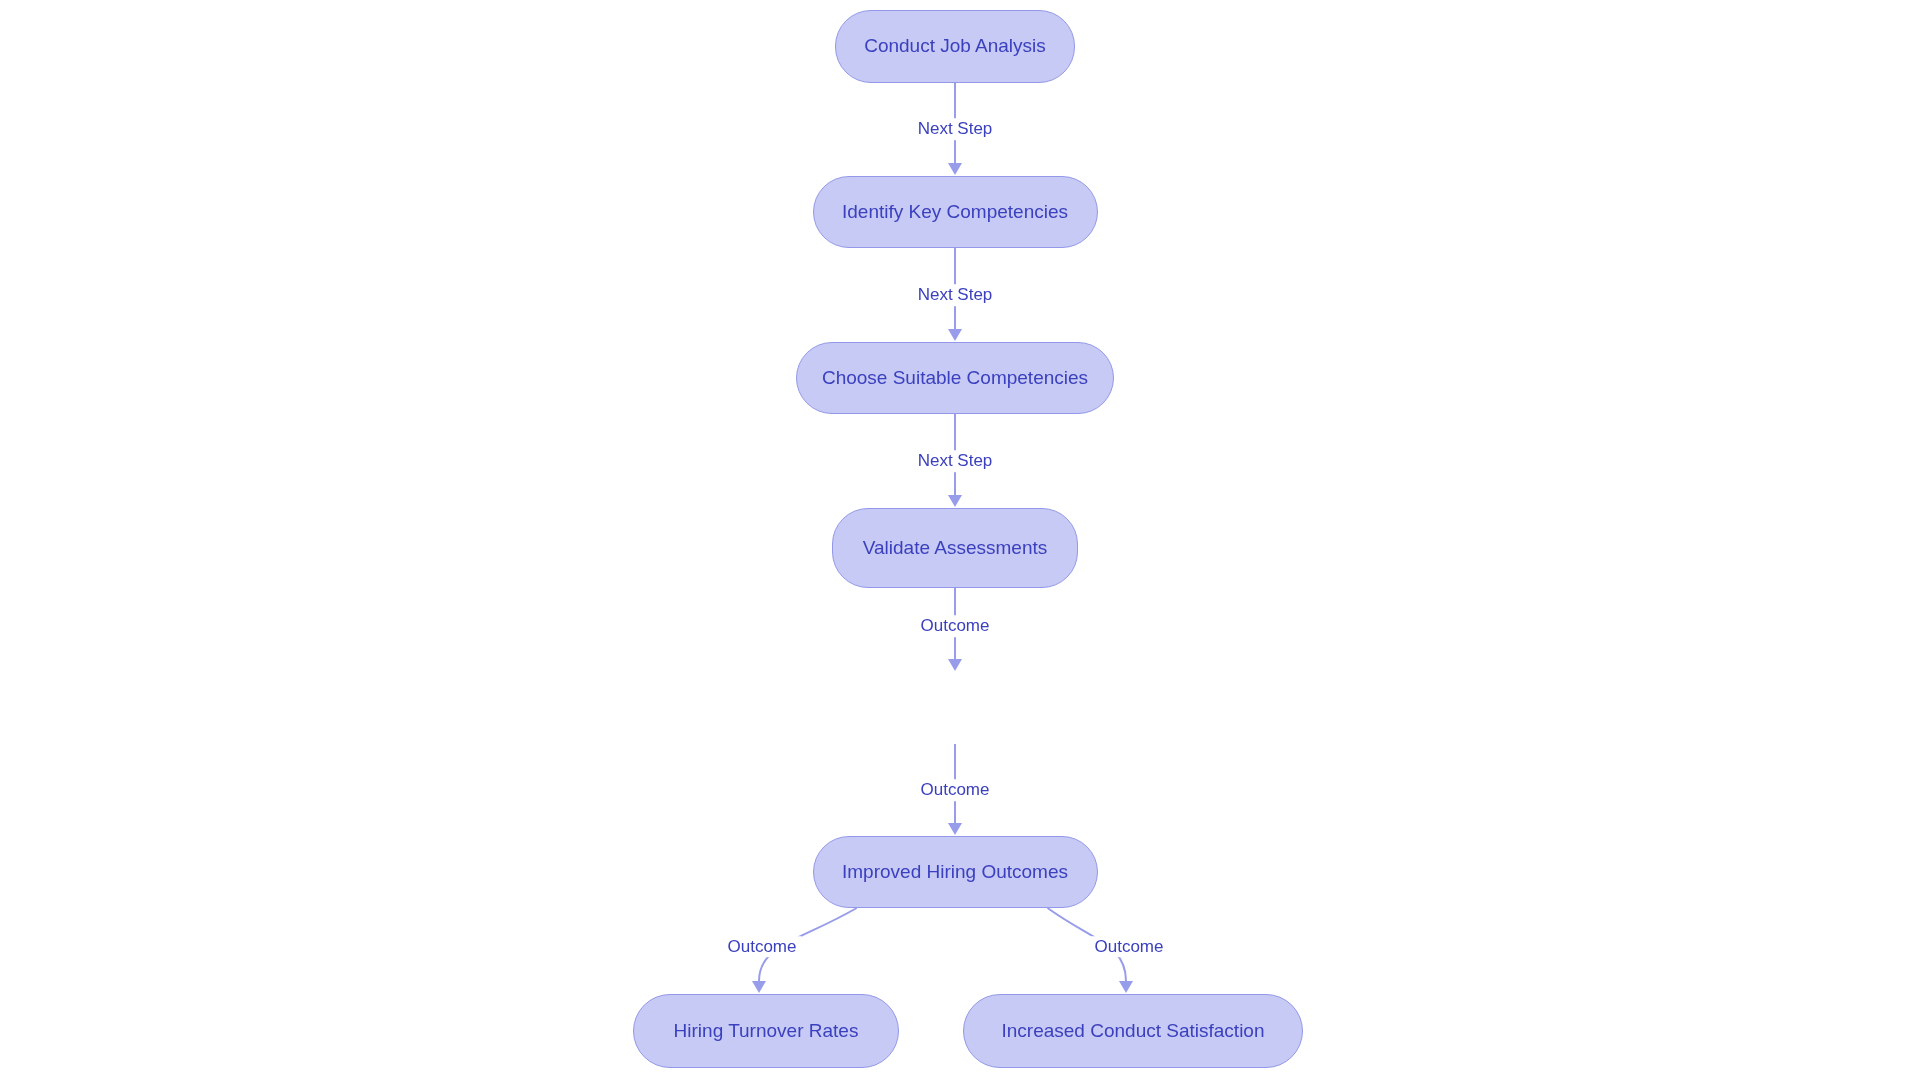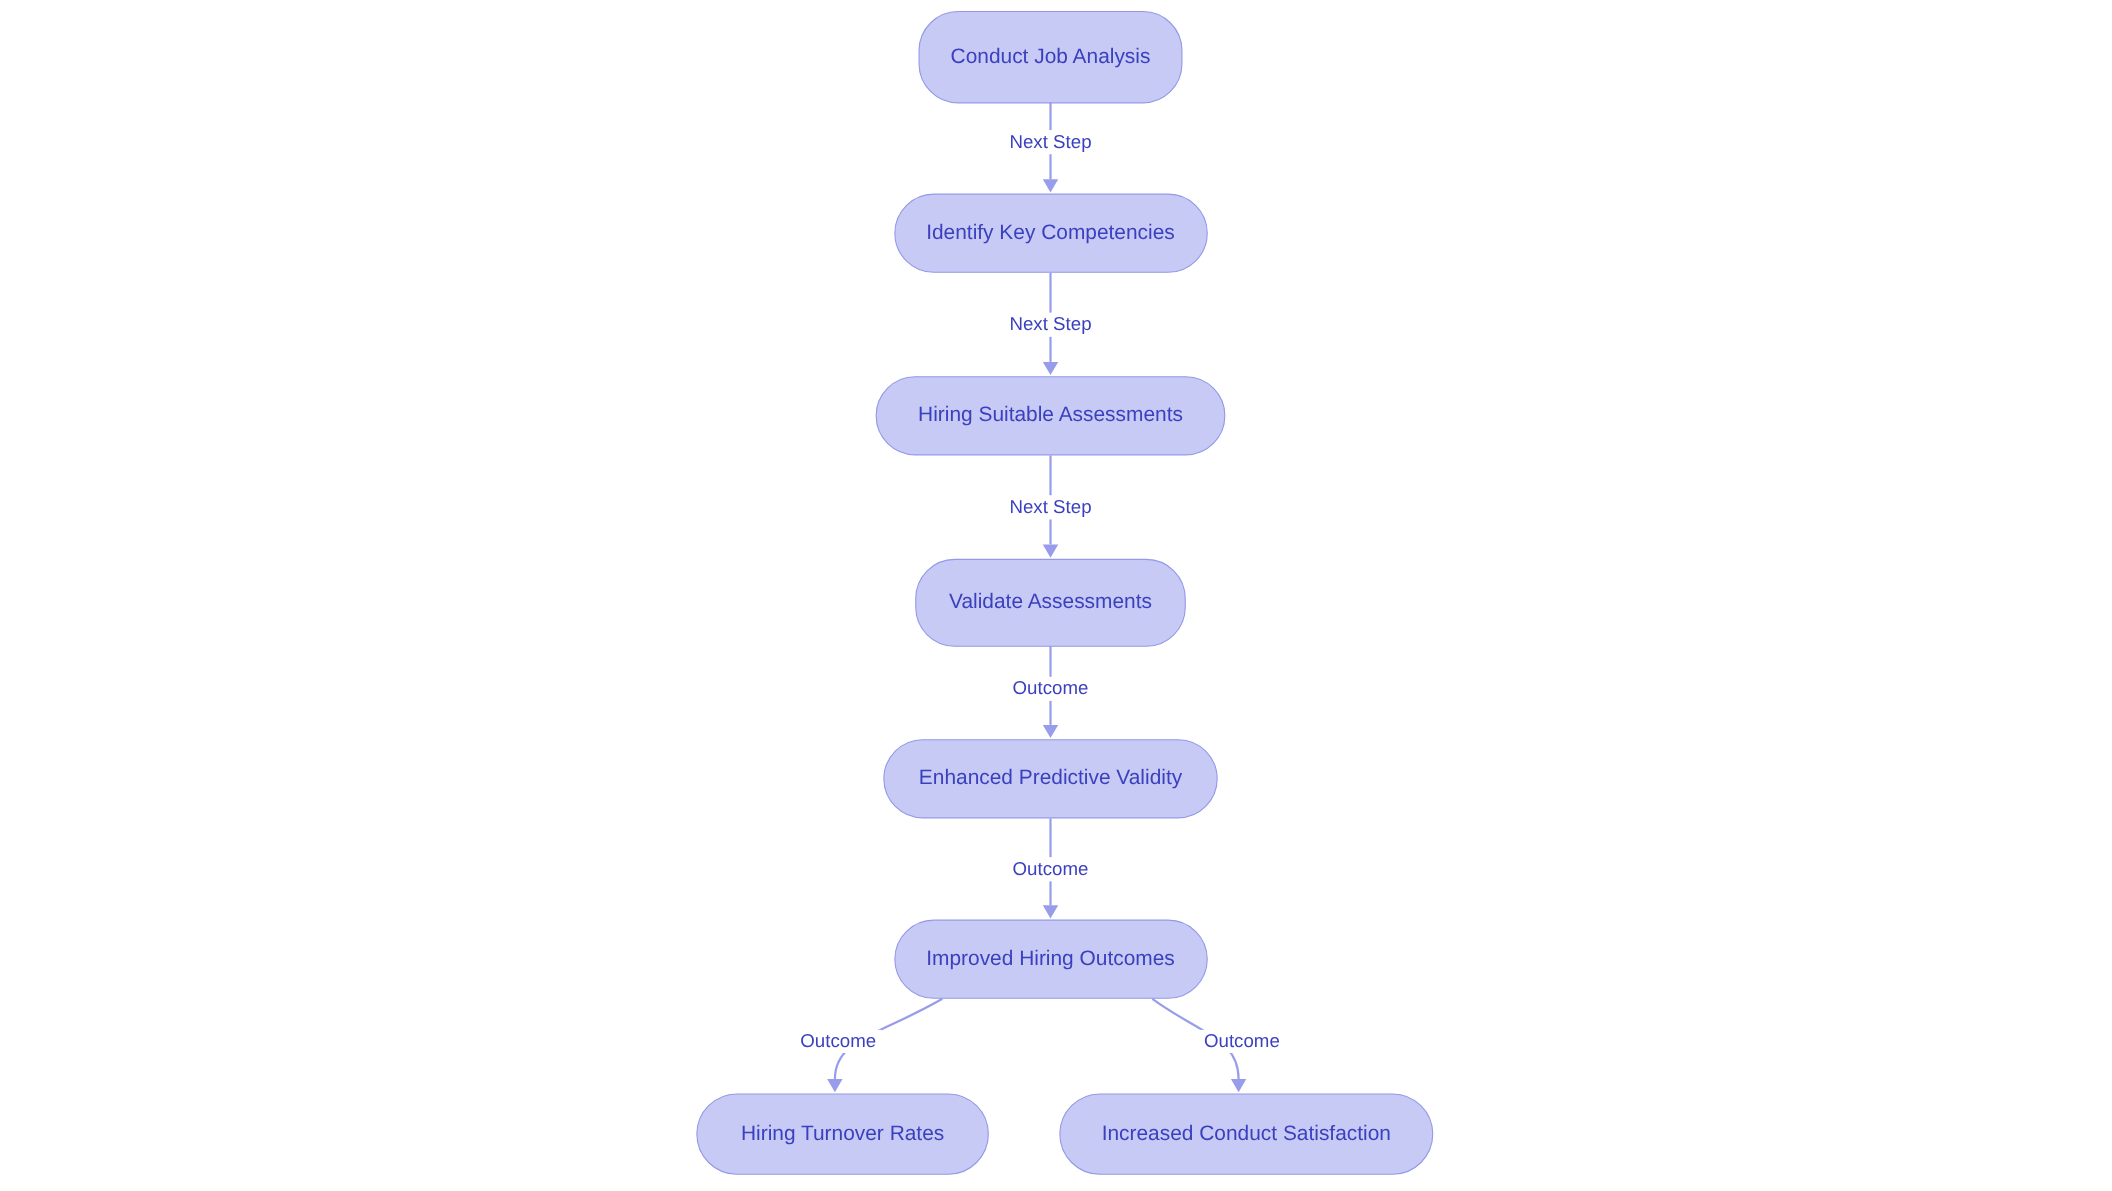--- a/index.html
+++ b/index.html
@@ -80,25 +80,24 @@
       <path class="edge-path" d="M 955 580 L 955 659"></path>
       <polygon class="edge-arrow" points="948,659 962,659 955,671"></polygon>
       <path class="edge-path" d="M 955 744 L 955 823"></path>
       <polygon class="edge-arrow" points="948,823 962,823 955,835"></polygon>
       <path class="edge-path" d="M 856.72 908 C 800.0424 940.85 759 944.5 759 981"></path>
       <polygon class="edge-arrow" points="752,981 766,981 759,993"></polygon>
       <path class="edge-path" d="M 1047.56 908 C 1093.0552 940.85 1126 944.5 1126 981"></path>
       <polygon class="edge-arrow" points="1119,981 1133,981 1126,993"></polygon>
     </svg>
   <div id="nodes">
-      <div class="node" style="left: 835px; top: 10px; width: 240px; height: 84px; border-radius: 36px;">Conduct Job Analysis</div>
+      <div class="node" style="left: 835px; top: 10px; width: 240px; height: 73px; border-radius: 36px;">Conduct Job Analysis</div>
       <div class="node" style="left: 812.5px; top: 176px; width: 285px; height: 72px; border-radius: 36px;">Identify Key Competencies</div>
-      <div class="node" style="left: 796px; top: 342px; width: 318px; height: 72px; border-radius: 36px;">Hiring Suitable Assessments</div>
+      <div class="node" style="left: 796px; top: 342px; width: 318px; height: 72px; border-radius: 36px;">Choose Suitable Competencies</div>
       <div class="node" style="left: 832px; top: 508px; width: 246px; height: 80px; border-radius: 36px;">Validate Assessments</div>
-      <div class="node" style="left: 803px; top: 672px; width: 304px; height: 72px; border-radius: 36px;">Enhanced Predictive Validity</div>
       <div class="node" style="left: 812.5px; top: 836px; width: 285px; height: 72px; border-radius: 36px; text-align: right;">Improved Hiring Outcomes</div>
       <div class="node" style="left: 633px; top: 994px; width: 266px; height: 74px; border-radius: 37px;">Hiring Turnover Rates</div>
       <div class="node" style="left: 963px; top: 994px; width: 340px; height: 74px; border-radius: 37px;">Increased Conduct Satisfaction</div>
     </div>
   <div id="labels">
       <div class="edge-label" style="left: 955px; top: 129px;">Next Step</div>
       <div class="edge-label" style="left: 955px; top: 295px;">Next Step</div>
       <div class="edge-label" style="left: 955px; top: 461px;">Next Step</div>
       <div class="edge-label" style="left: 955px; top: 626px;">Outcome</div>
       <div class="edge-label" style="left: 955px; top: 790px;">Outcome</div>

